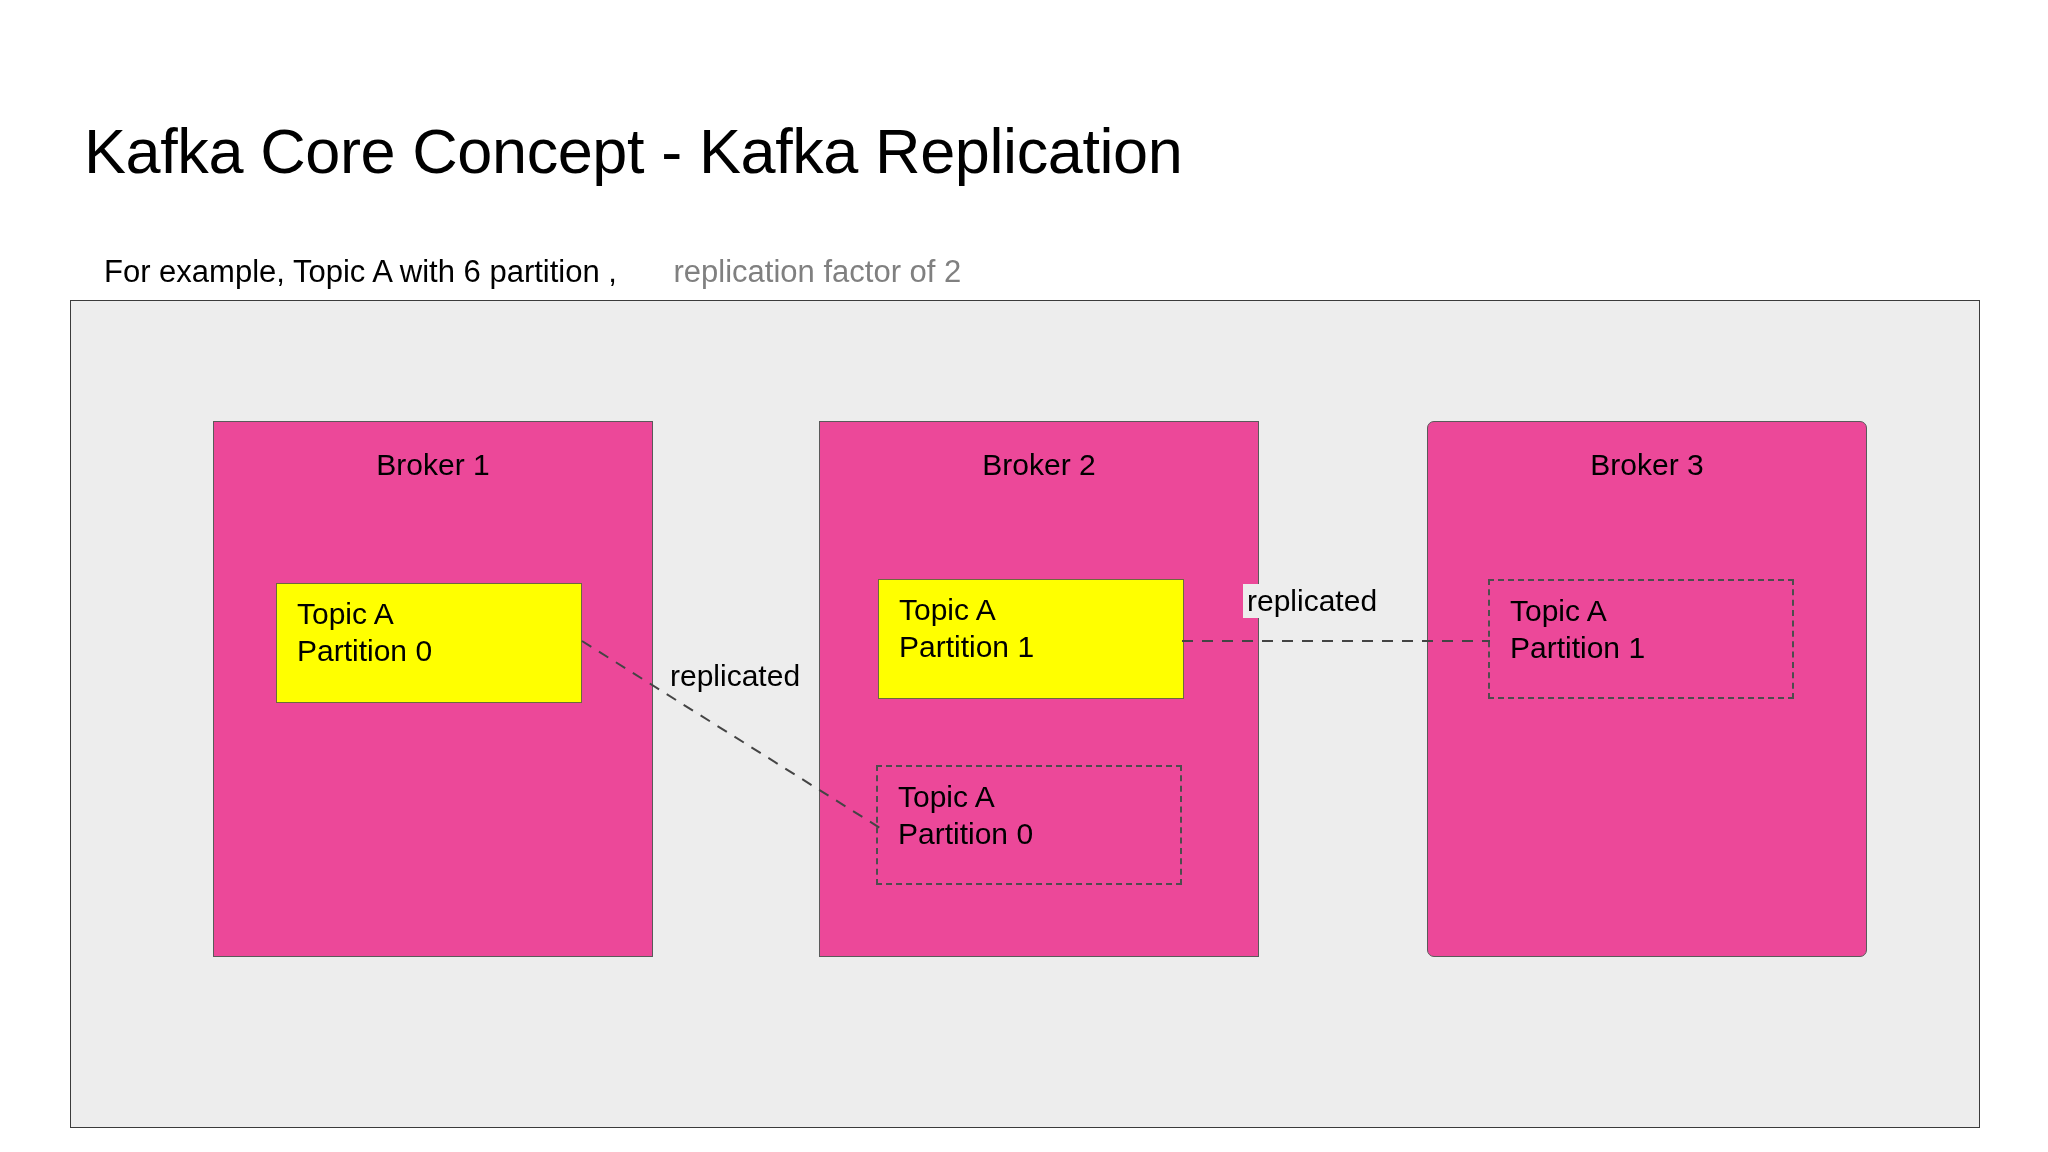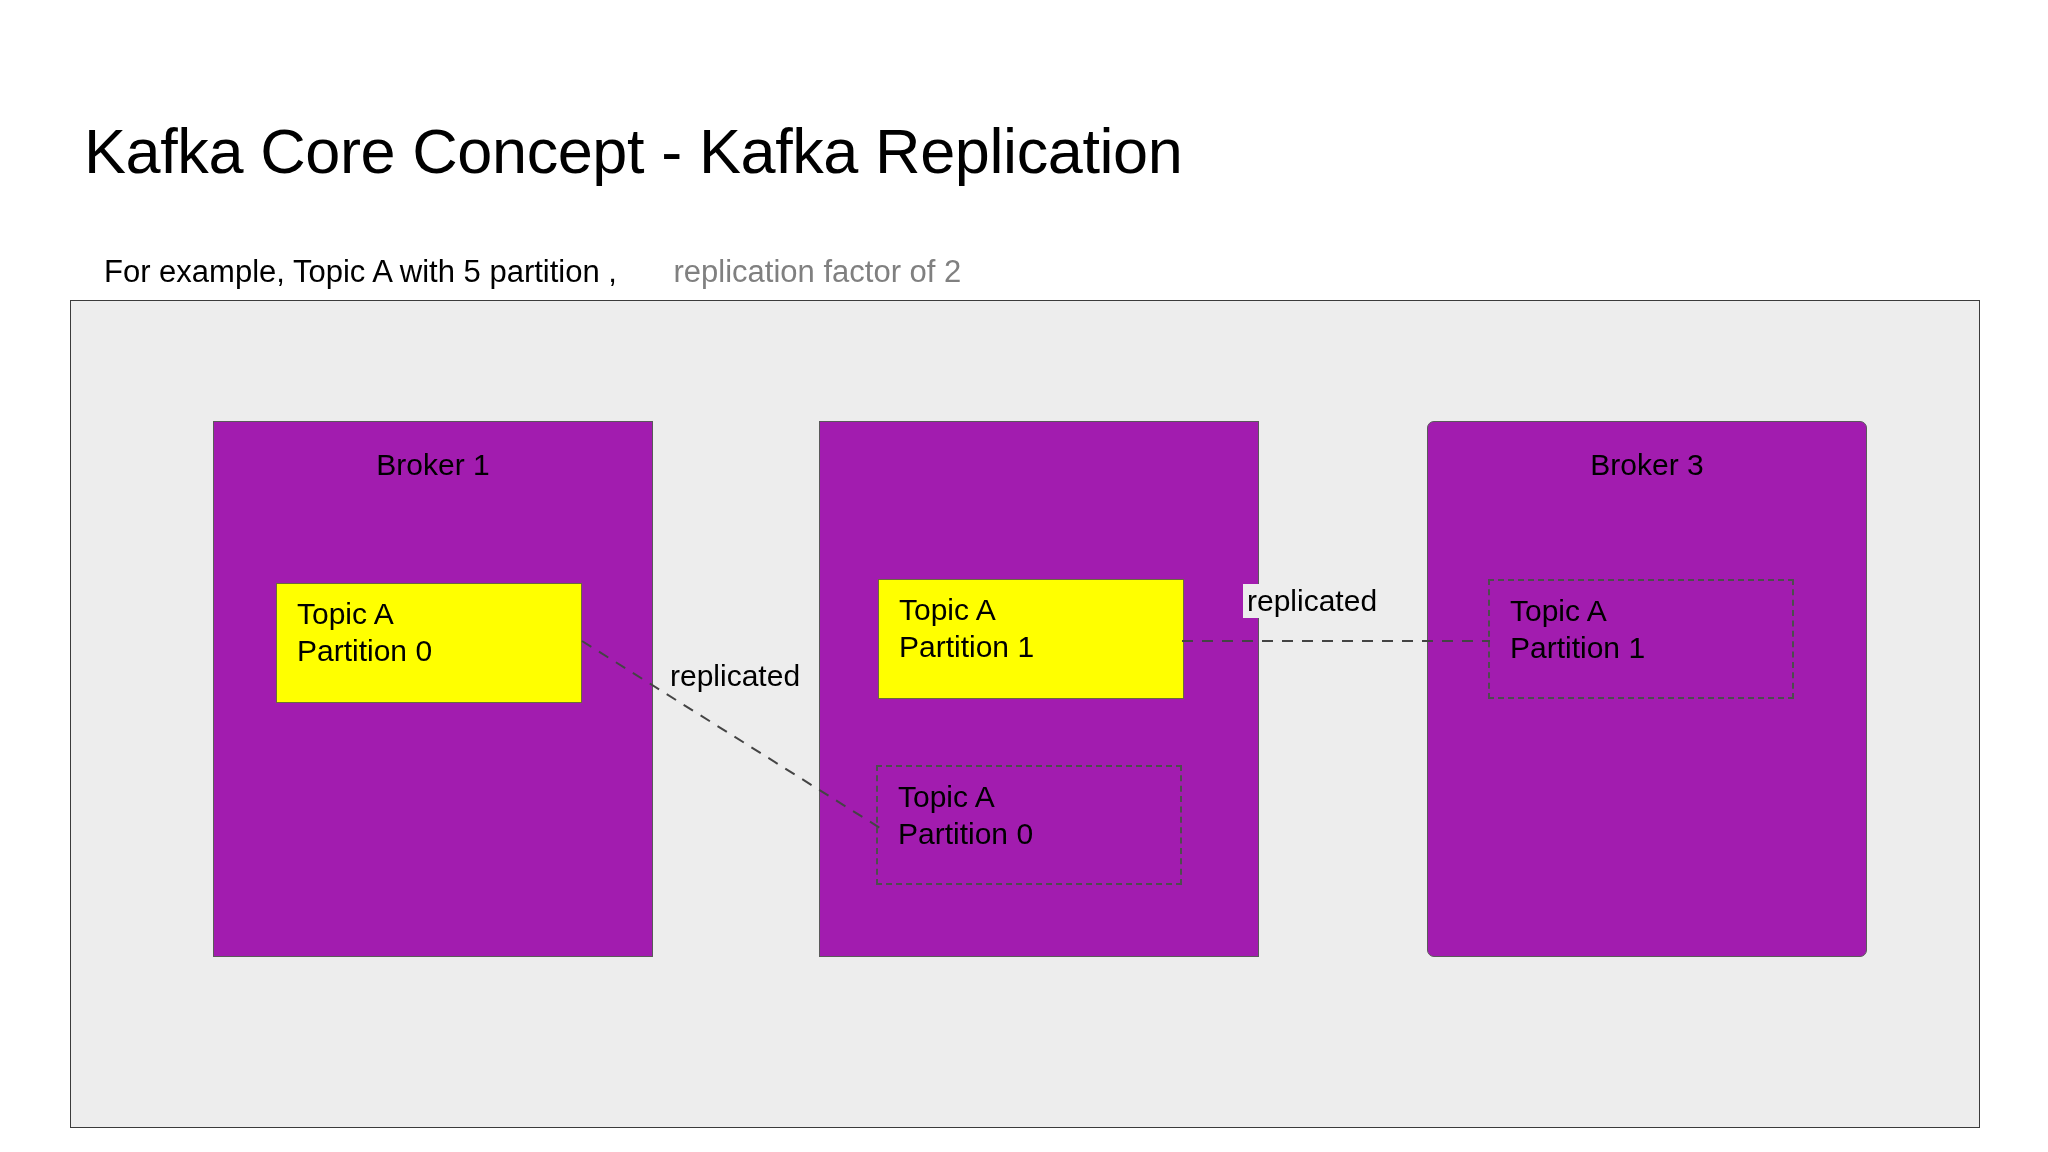--- a/index.html
+++ b/index.html
@@ -60,21 +60,21 @@
     border: 1px solid #3b3b3b;
     box-sizing: border-box;
   }
 
   
   .broker-box {
     position: absolute;
     top: 420px;
     width: 440px;
     height: 536px;
-    background: #a21caf;
+    background: #ec4899;
     border: 1px solid #5a5a5a;
     box-sizing: border-box;
   }
   .broker-1 { left: 212px; }
   .broker-2 { left: 818px; }
   .broker-3 { left: 1426px; }
 
   .broker-label {
     position: absolute;
     left: 0;
@@ -139,34 +139,35 @@
   .replicated-2 { left: 1243px; top: 584px; }
 </style>
 </head>
 <body>
 
 <div id="slide">
 
   <div class="slide-title">Kafka Core Concept - Kafka Replication</div>
 
   <div class="slide-subtitle">
-    <span>For example, Topic A with 5 partition , </span><span class="muted">replication factor of 2</span>
+    <span>For example, Topic A with 6 partition , </span><span class="muted">replication factor of 2</span>
   </div>
 
   <div class="cluster-box">
 
     <div class="broker-box broker-1" style="position:absolute; left:142px; top:120px;">
       <div class="broker-label">Broker 1</div>
       <div class="partition-box leader pos-leader-p0">
         <span class="ptopic">Topic A</span>
         <span class="ppart">Partition 0</span>
       </div>
     </div>
 
     <div class="broker-box broker-2" style="position:absolute; left:748px; top:120px;">
+      <div class="broker-label">Broker 2</div>
       <div class="partition-box leader pos-leader-p1">
         <span class="ptopic">Topic A</span>
         <span class="ppart">Partition 1</span>
       </div>
       <div class="partition-box replica pos-replica-p0">
         <span class="ptopic">Topic A</span>
         <span class="ppart">Partition 0</span>
       </div>
     </div>
 

